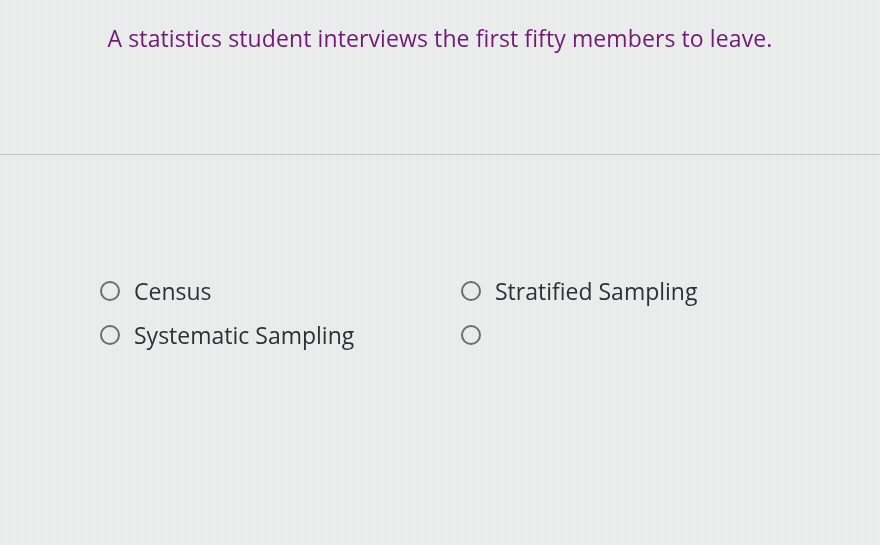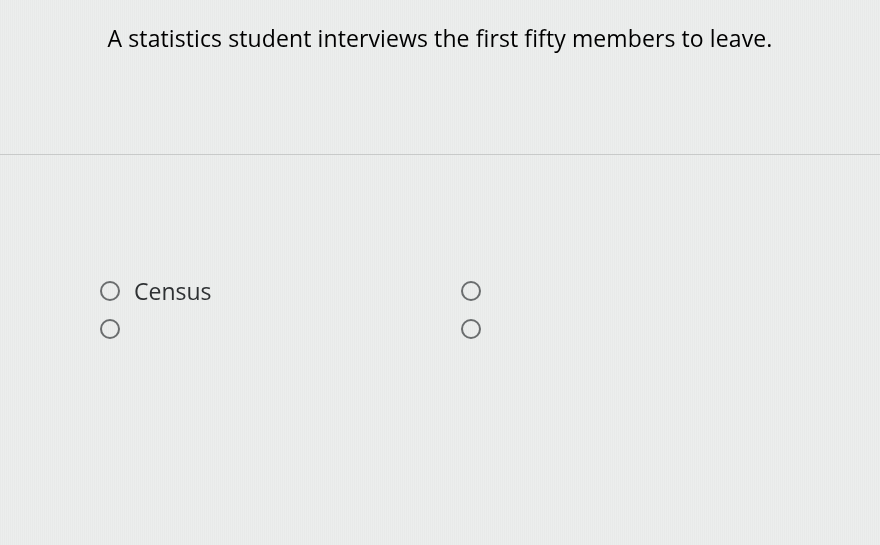--- a/index.html
+++ b/index.html
@@ -16,21 +16,21 @@
         transparent 1px,
         transparent 2px);
   }
   .question-area {
     padding: 22px 40px 0 40px;
     text-align: center;
   }
   .question-text {
     font-size: 23px;
     font-weight: 400;
-    color: #000000;
+    color: #701a75;
     letter-spacing: 0.1px;
   }
   .divider {
     border: none;
     border-top: 1px solid #c8cac9;
     margin-top: 100px;
     width: 100%;
   }
   .options {
     display: grid;
@@ -71,24 +71,26 @@
 <div class="options">
 
   <div class="option">
     <span class="radio"></span>
     <span class="option-label">Census</span>
   </div>
 
 
   <div class="option">
     <span class="radio"></span>
+    <span class="option-label">Stratified Sampling</span>
   </div>
 
 
   <div class="option">
     <span class="radio"></span>
+    <span class="option-label">Systematic Sampling</span>
   </div>
 
   <div class="option">
     <span class="radio"></span>
   </div>
 
 </div>
 
 </body></html>

